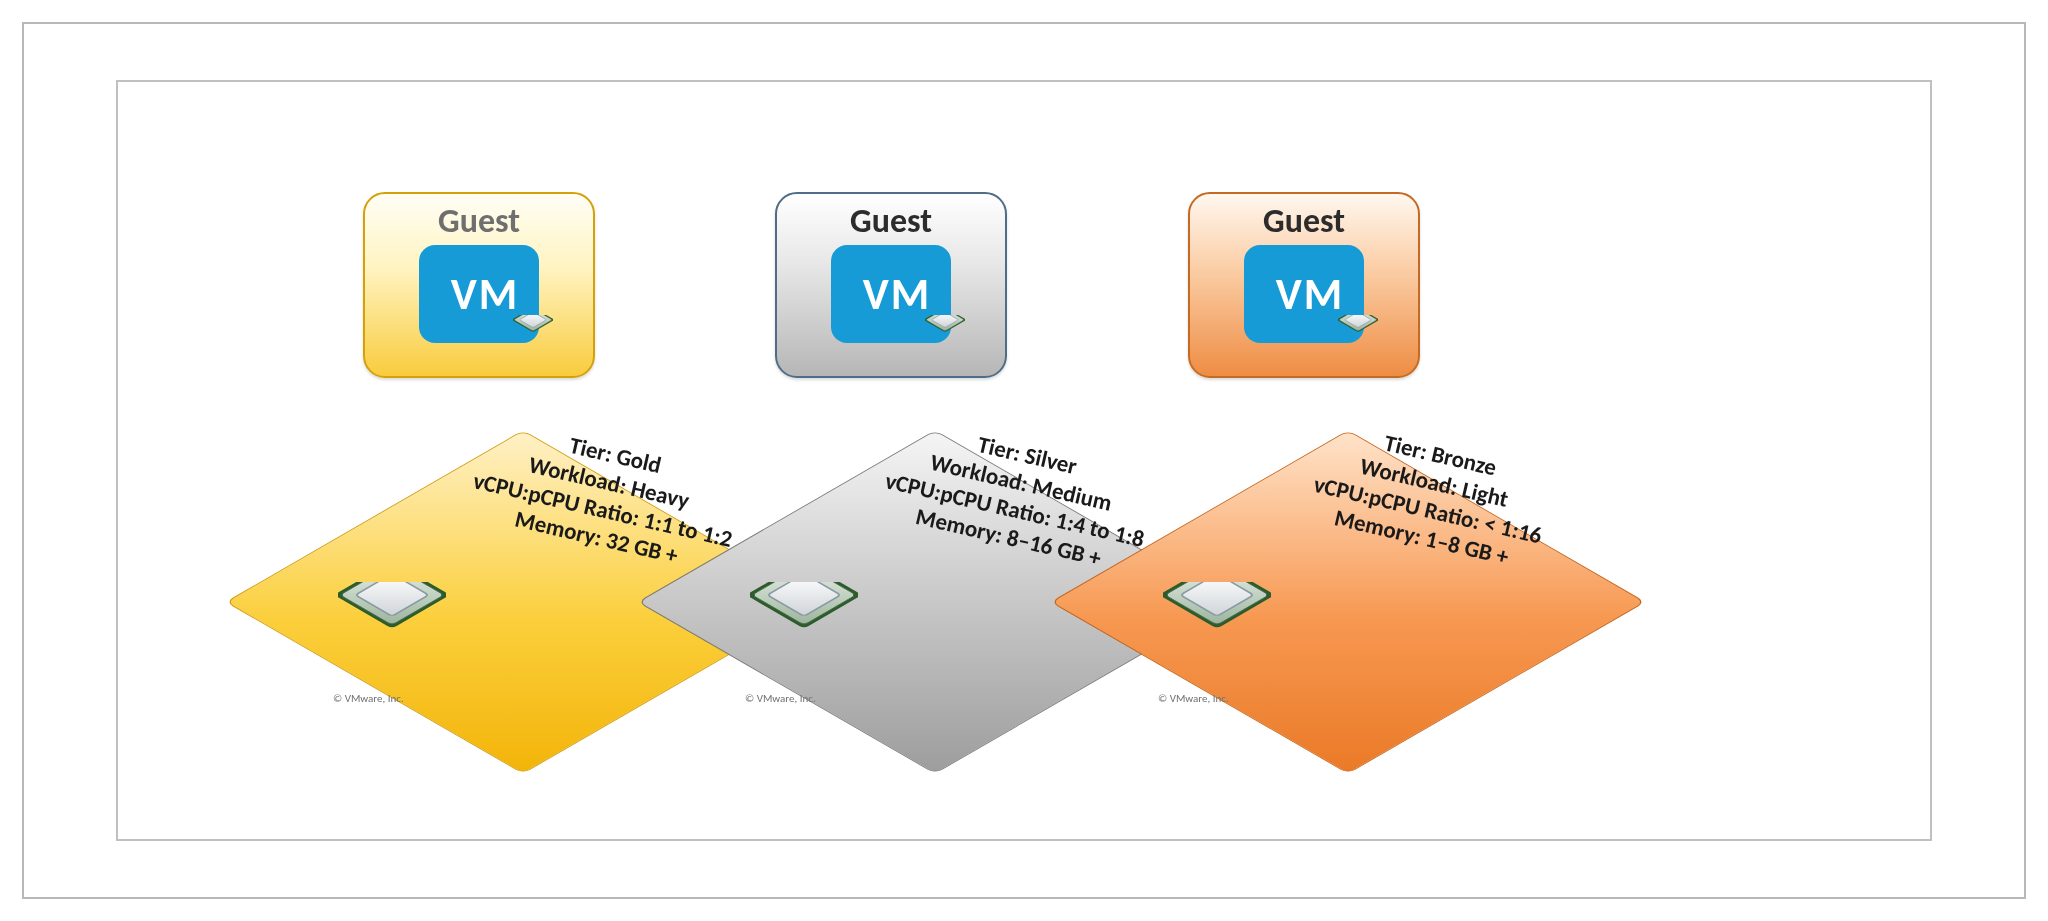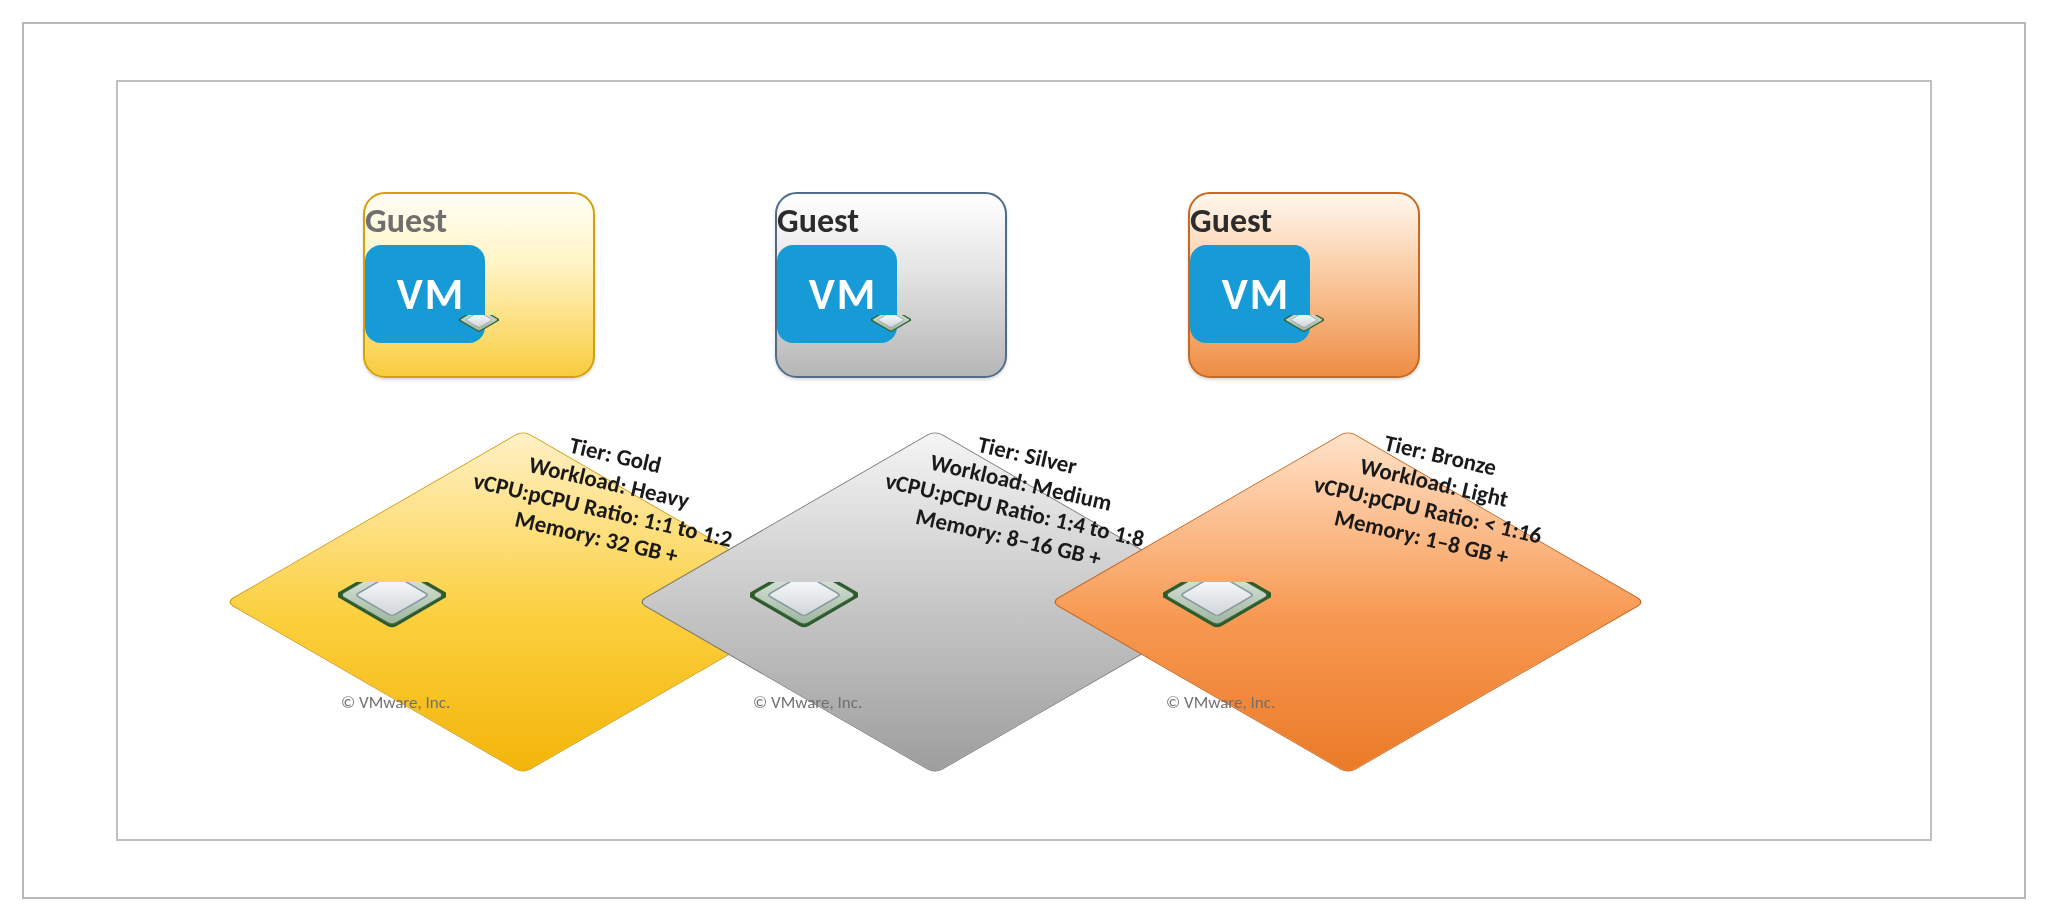--- a/index.html
+++ b/index.html
@@ -17,34 +17,34 @@
            border-radius:8px;border:1.5px solid rgba(0,0,0,.25);}
   .d-gold{background:linear-gradient(135deg,#fff1c7 0%,#fbcf3c 55%,#f3b409 100%);border-color:#d29b07;}
   .d-silver{background:linear-gradient(135deg,#f5f5f5 0%,#c3c3c3 55%,#9d9d9d 100%);border-color:#7a7a7a;}
   .d-bronze{background:linear-gradient(135deg,#ffe3ca 0%,#f79851 55%,#ea7a27 100%);border-color:#c96418;}
 
   .plat-text{position:absolute;left:148px;top:248px;width:360px;font-size:23px;font-weight:600;color:#1a1a1a;
              transform:rotate(13deg);line-height:1.22;text-align:center;}
 
   
   .card{position:absolute;left:85px;top:0;width:232px;height:186px;border-radius:22px;box-sizing:border-box;
-        border:2px solid;display:flex;flex-direction:column;align-items:flex-start;padding-top:6px;
+        border:2px solid;display:flex;flex-direction:column;align-items:center;padding-top:6px;
         box-shadow:0 2px 3px rgba(0,0,0,.15);}
   .c-gold{background:linear-gradient(#fffef6,#fff4c2 40%,#f9cc3e);border-color:#d5a10a;}
   .c-silver{background:linear-gradient(#ffffff,#e6e6e6 40%,#b6b6b6);border-color:#4f6d86;}
   .c-bronze{background:linear-gradient(#fff7ef,#fbcfa8 40%,#ee8d44);border-color:#c56a22;}
   .card-title{font-size:34px;font-weight:700;color:#6f6f6f;}
   .c-silver .card-title,.c-bronze .card-title{color:#2c2c2c;}
   .vm{width:108px;height:98px;background:#179bd7;border-radius:16px;margin-top:4px;display:flex;align-items:center;justify-content:center;position:relative;padding-left:12px;}
   .vm span{color:#fff;font-weight:800;font-size:44px;letter-spacing:2px;}
   .vm-chip{position:absolute;right:-14px;bottom:-12px;width:40px;height:40px;}
 
   
   .cpu{position:absolute;left:60px;top:390px;width:108px;height:108px;}
-  .copyright{position:absolute;left:63px;top:500px;font-size:17px;color:#707070;}
+  .copyright{position:absolute;left:55px;top:500px;font-size:11px;color:#707070;}
 </style>
 </head>
 <body>
 
 <div class="page">
  <div class="frame">
   <div class="inner">
 
     <div class="group g1">
       <div class="diamond-wrap">

